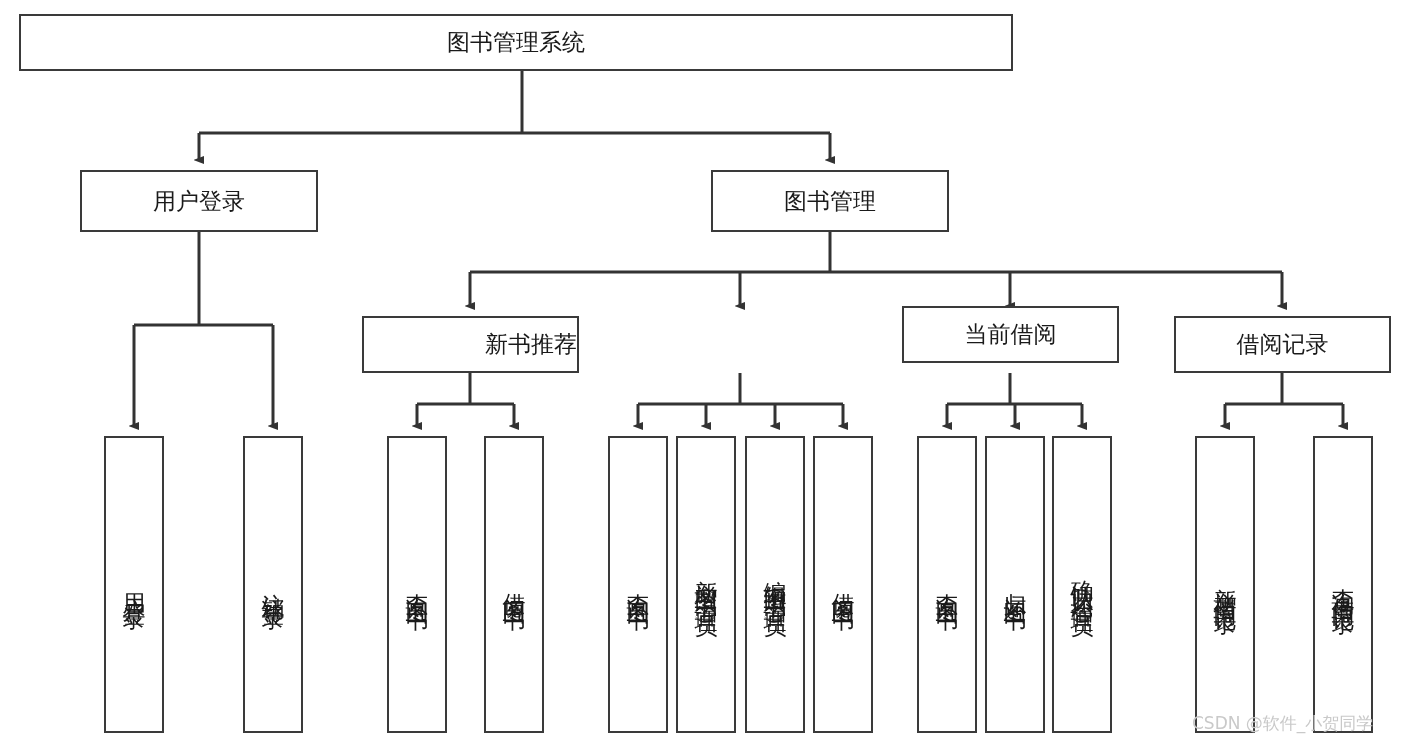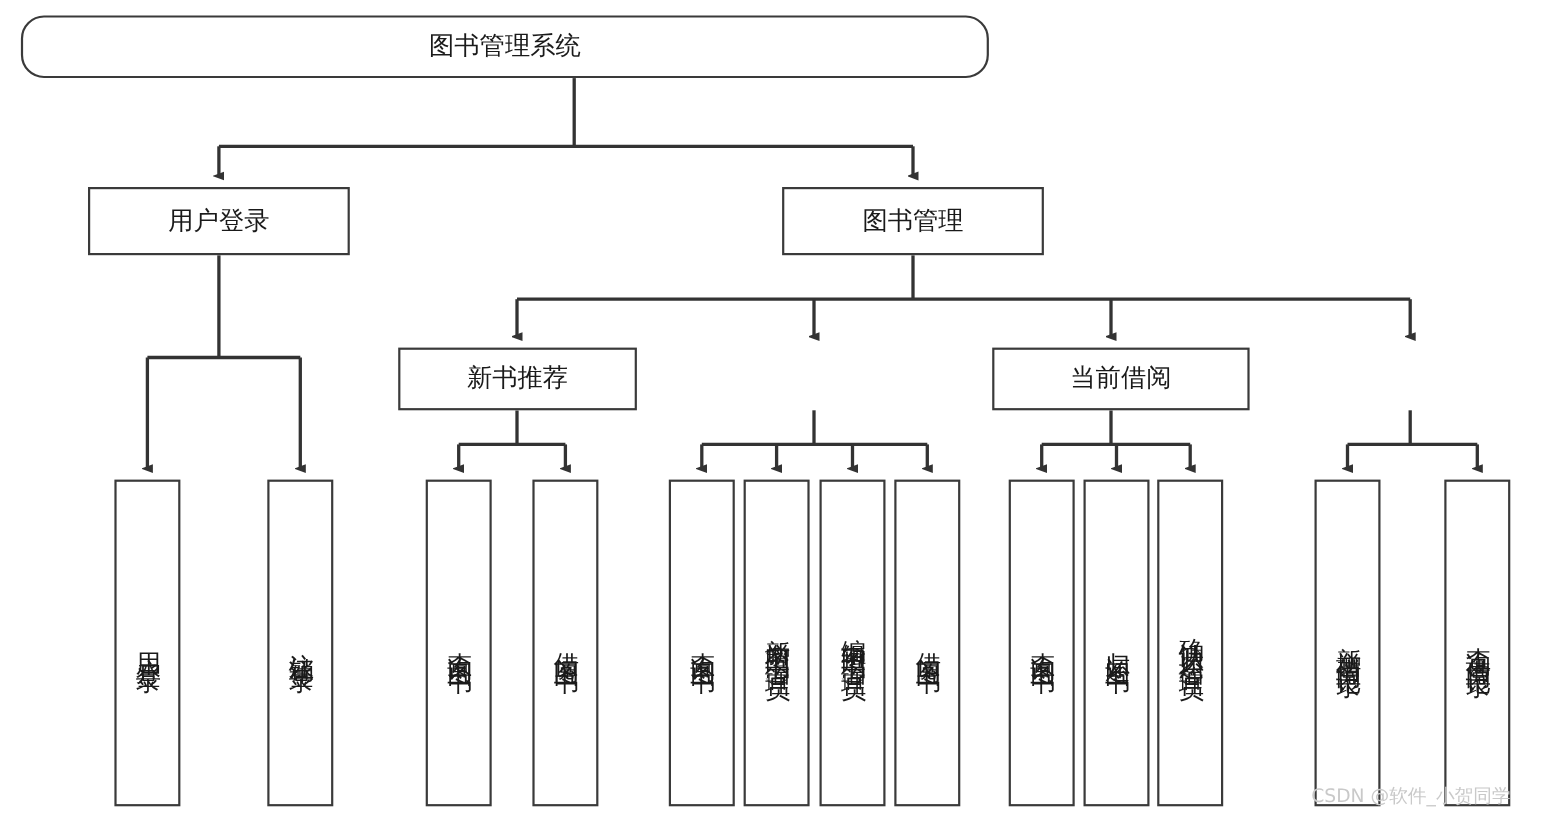--- a/index.html
+++ b/index.html
@@ -120,41 +120,44 @@
       <path d="M1015,404 L1015,426" marker-end="url(#arrow)"></path>
       <path d="M1082,404 L1082,426" marker-end="url(#arrow)"></path>
 
       <path d="M1282,373 L1282,404"></path>
       <path d="M1225,404 L1343,404"></path>
       <path d="M1225,404 L1225,426" marker-end="url(#arrow)"></path>
       <path d="M1343,404 L1343,426" marker-end="url(#arrow)"></path>
     </g>
   </svg>
 
-  <div class="node root horizontal" style="left:19px; top:14px; width:880px; height:57px;border-radius:21px;">
+  <div class="node root horizontal" style="left:19px; top:14px; width:994px; height:57px;">
     <span class="label">图书管理系统</span>
   </div>
 
   <div class="node horizontal" style="left:80px; top:170px; width:238px; height:62px;">
     <span class="label">用户登录</span>
   </div>
 
   <div class="node horizontal" style="left:711px; top:170px; width:238px; height:62px;align-items:center;">
     <span class="label">图书管理</span>
   </div>
 
-  <div class="node horizontal" style="left:362px; top:316px; width:217px; height:57px;">
+  <div class="node horizontal" style="left:362px; top:316px; width:217px; height:57px;justify-content:flex-end;">
     <span class="label">新书推荐</span>
   </div>
 
 
-  <div class="node horizontal" style="left:902px; top:316px; width:234px; height:57px;">
+  <div class="node horizontal" style="left:902px; top:306px; width:217px; height:57px;">
     <span class="label">当前借阅</span>
   </div>
 
+  <div class="node horizontal" style="left:1174px; top:316px; width:217px; height:57px;">
+    <span class="label">借阅记录</span>
+  </div>
 
   <div class="node vertical" style="left:104px; top:436px; width:60px; height:297px;">
     <span class="label" style="margin-top: 136.5px;">用户登录</span>
   </div>
 
   <div class="node vertical" style="left:243px; top:436px; width:60px; height:297px;">
     <span class="label" style="margin-top: 136.5px;">注销登录</span>
   </div>
 
   <div class="node vertical" style="left:387px; top:436px; width:60px; height:297px;">

